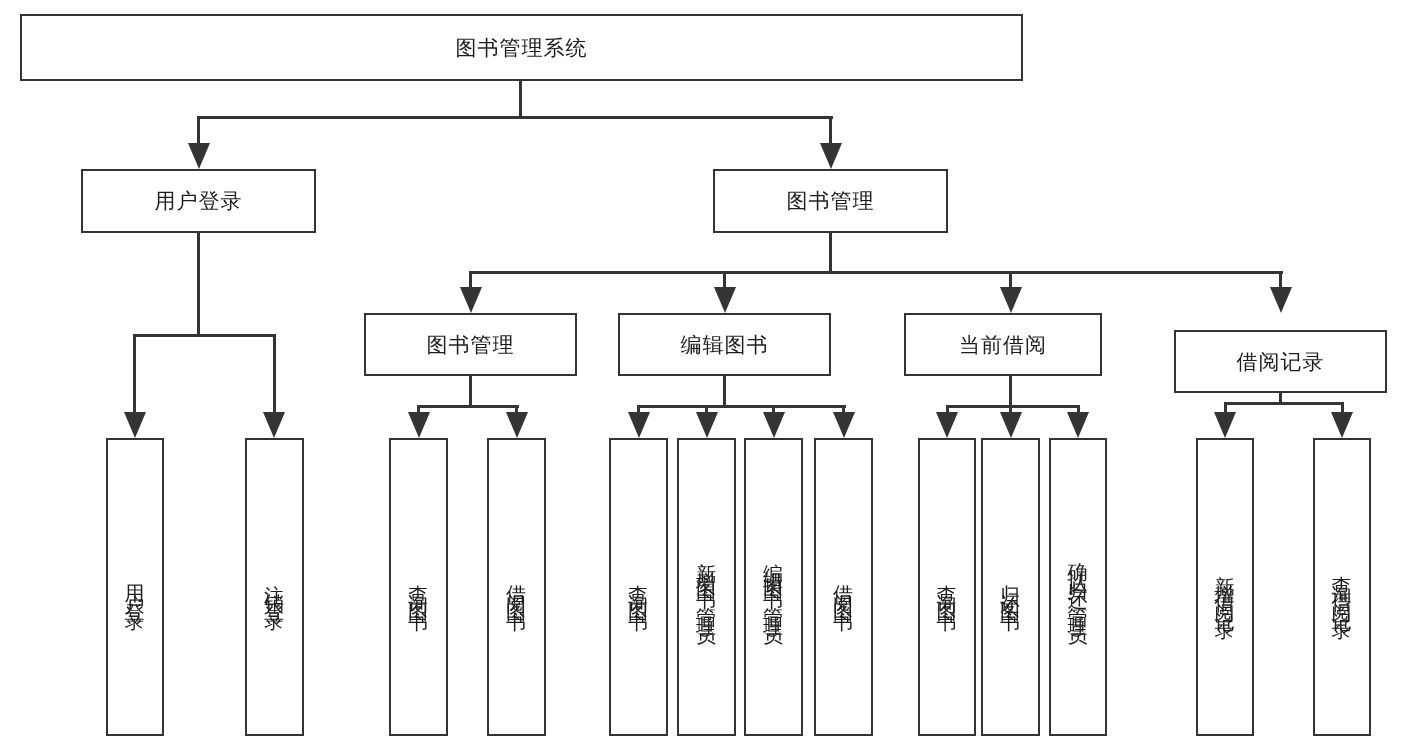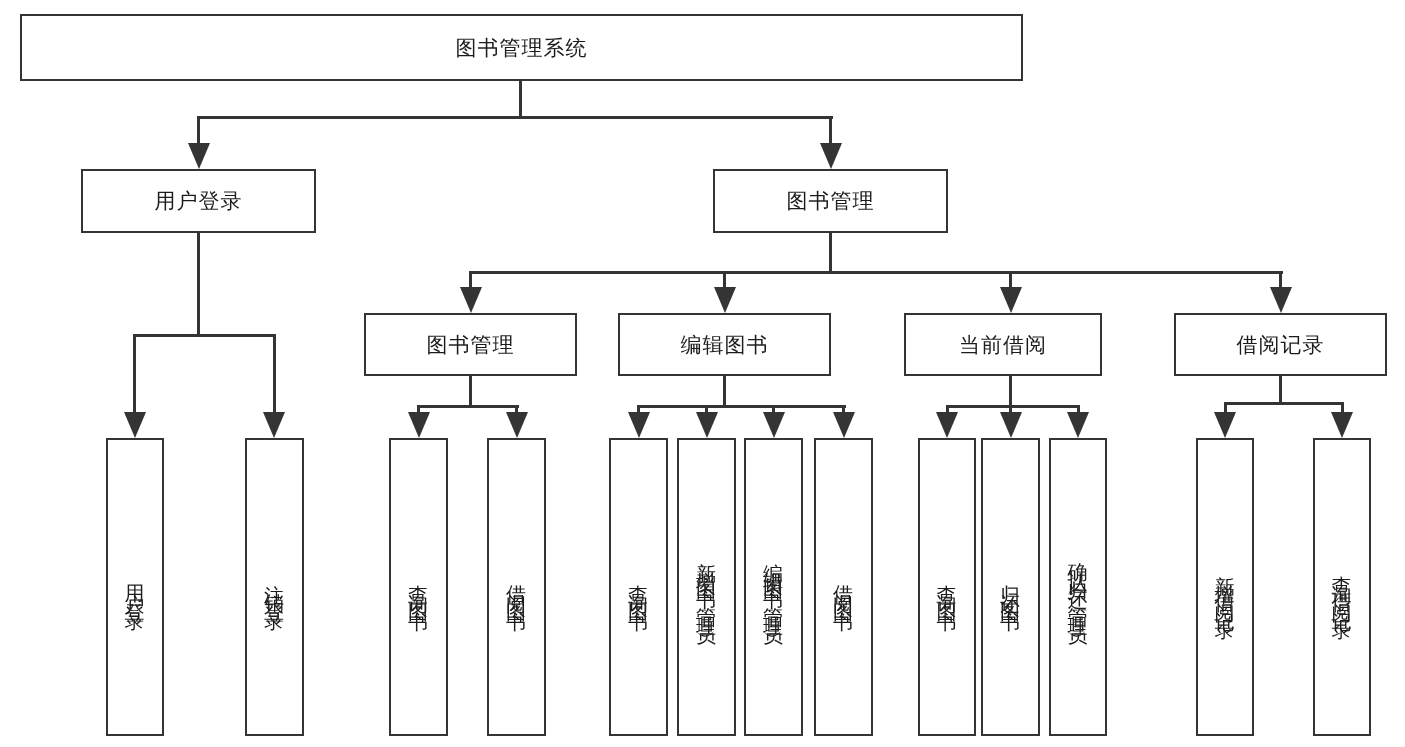--- a/index.html
+++ b/index.html
@@ -88,21 +88,21 @@
 
   <div class="box h-node" style="left:364px; top:313px; width:213px; height:63px;">
     <span>图书管理</span>
   </div>
   <div class="box h-node" style="left:618px; top:313px; width:213px; height:63px;">
     <span>编辑图书</span>
   </div>
   <div class="box h-node" style="left:904px; top:313px; width:198px; height:63px;">
     <span>当前借阅</span>
   </div>
-  <div class="box h-node" style="left:1174px; top:313px; width:213px; height:63px;justify-content:center;">
+  <div class="box h-node" style="left:1174px; top:330px; width:213px; height:63px;justify-content:center;">
     <span>借阅记录</span>
   </div>
 
   <div class="box leaf" style="left:106px; top:438px; width:58px; height:298px;">
     <span class="v-text">用户登录</span>
   </div>
   <div class="box leaf" style="left:245px; top:438px; width:59px; height:298px;">
     <span class="v-text">注销登录</span>
   </div>
 

